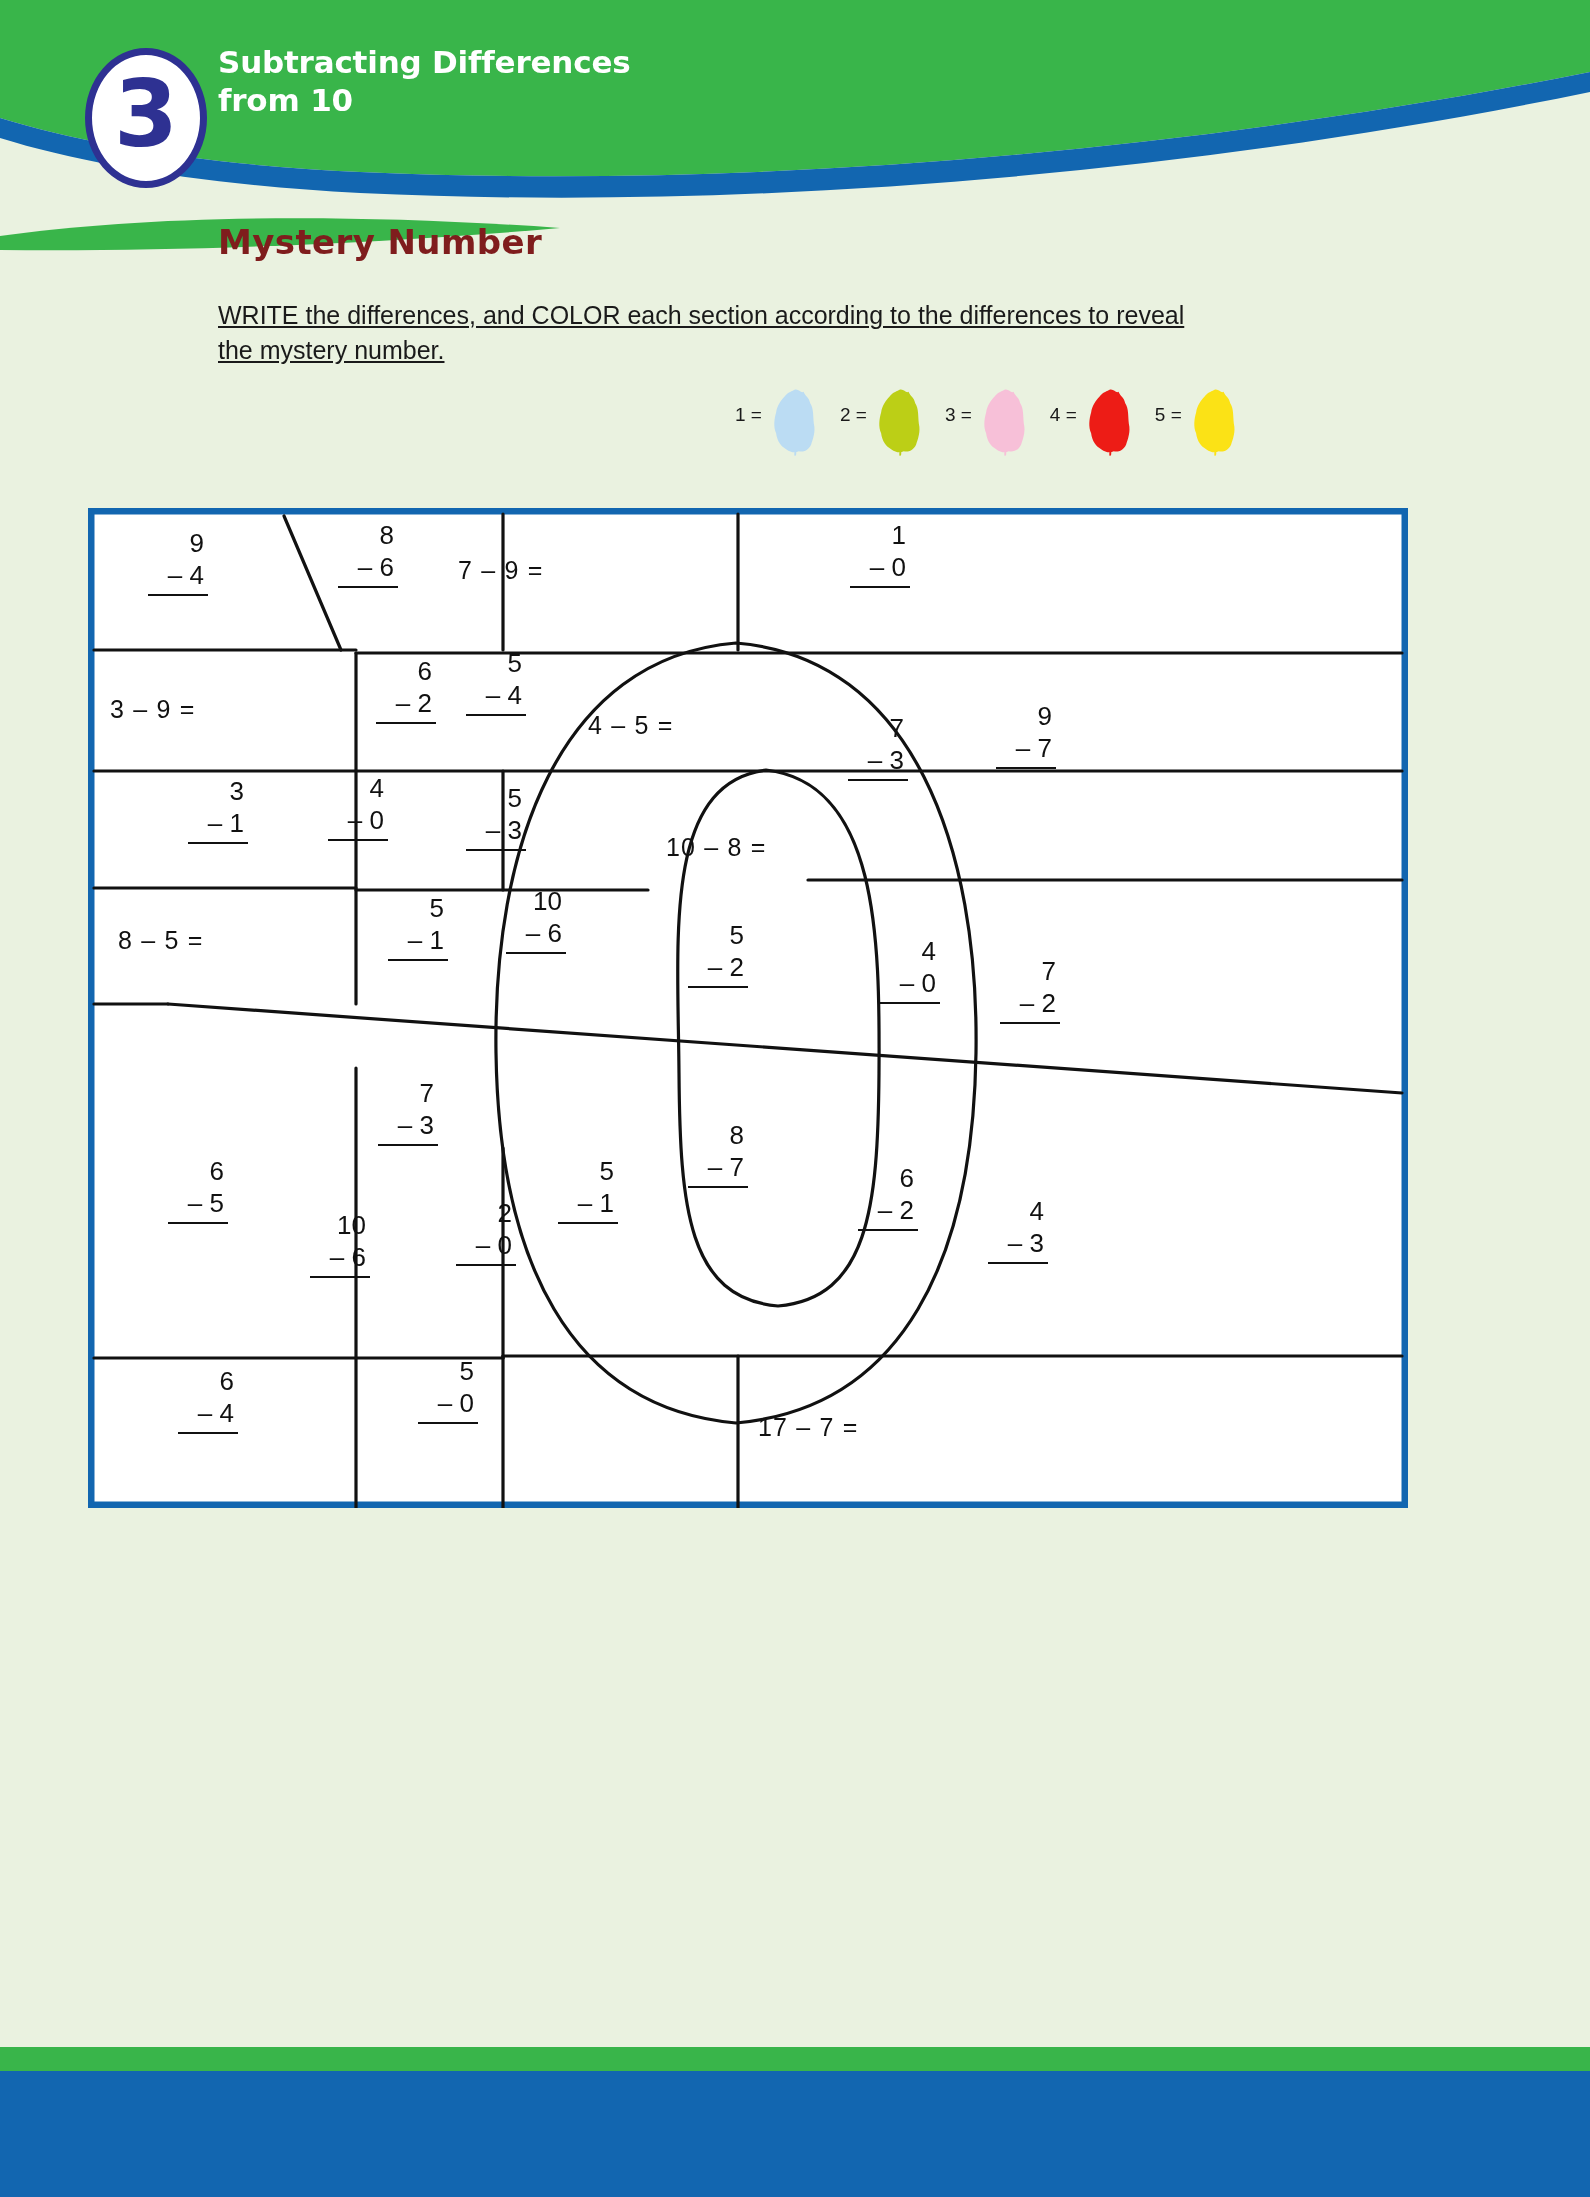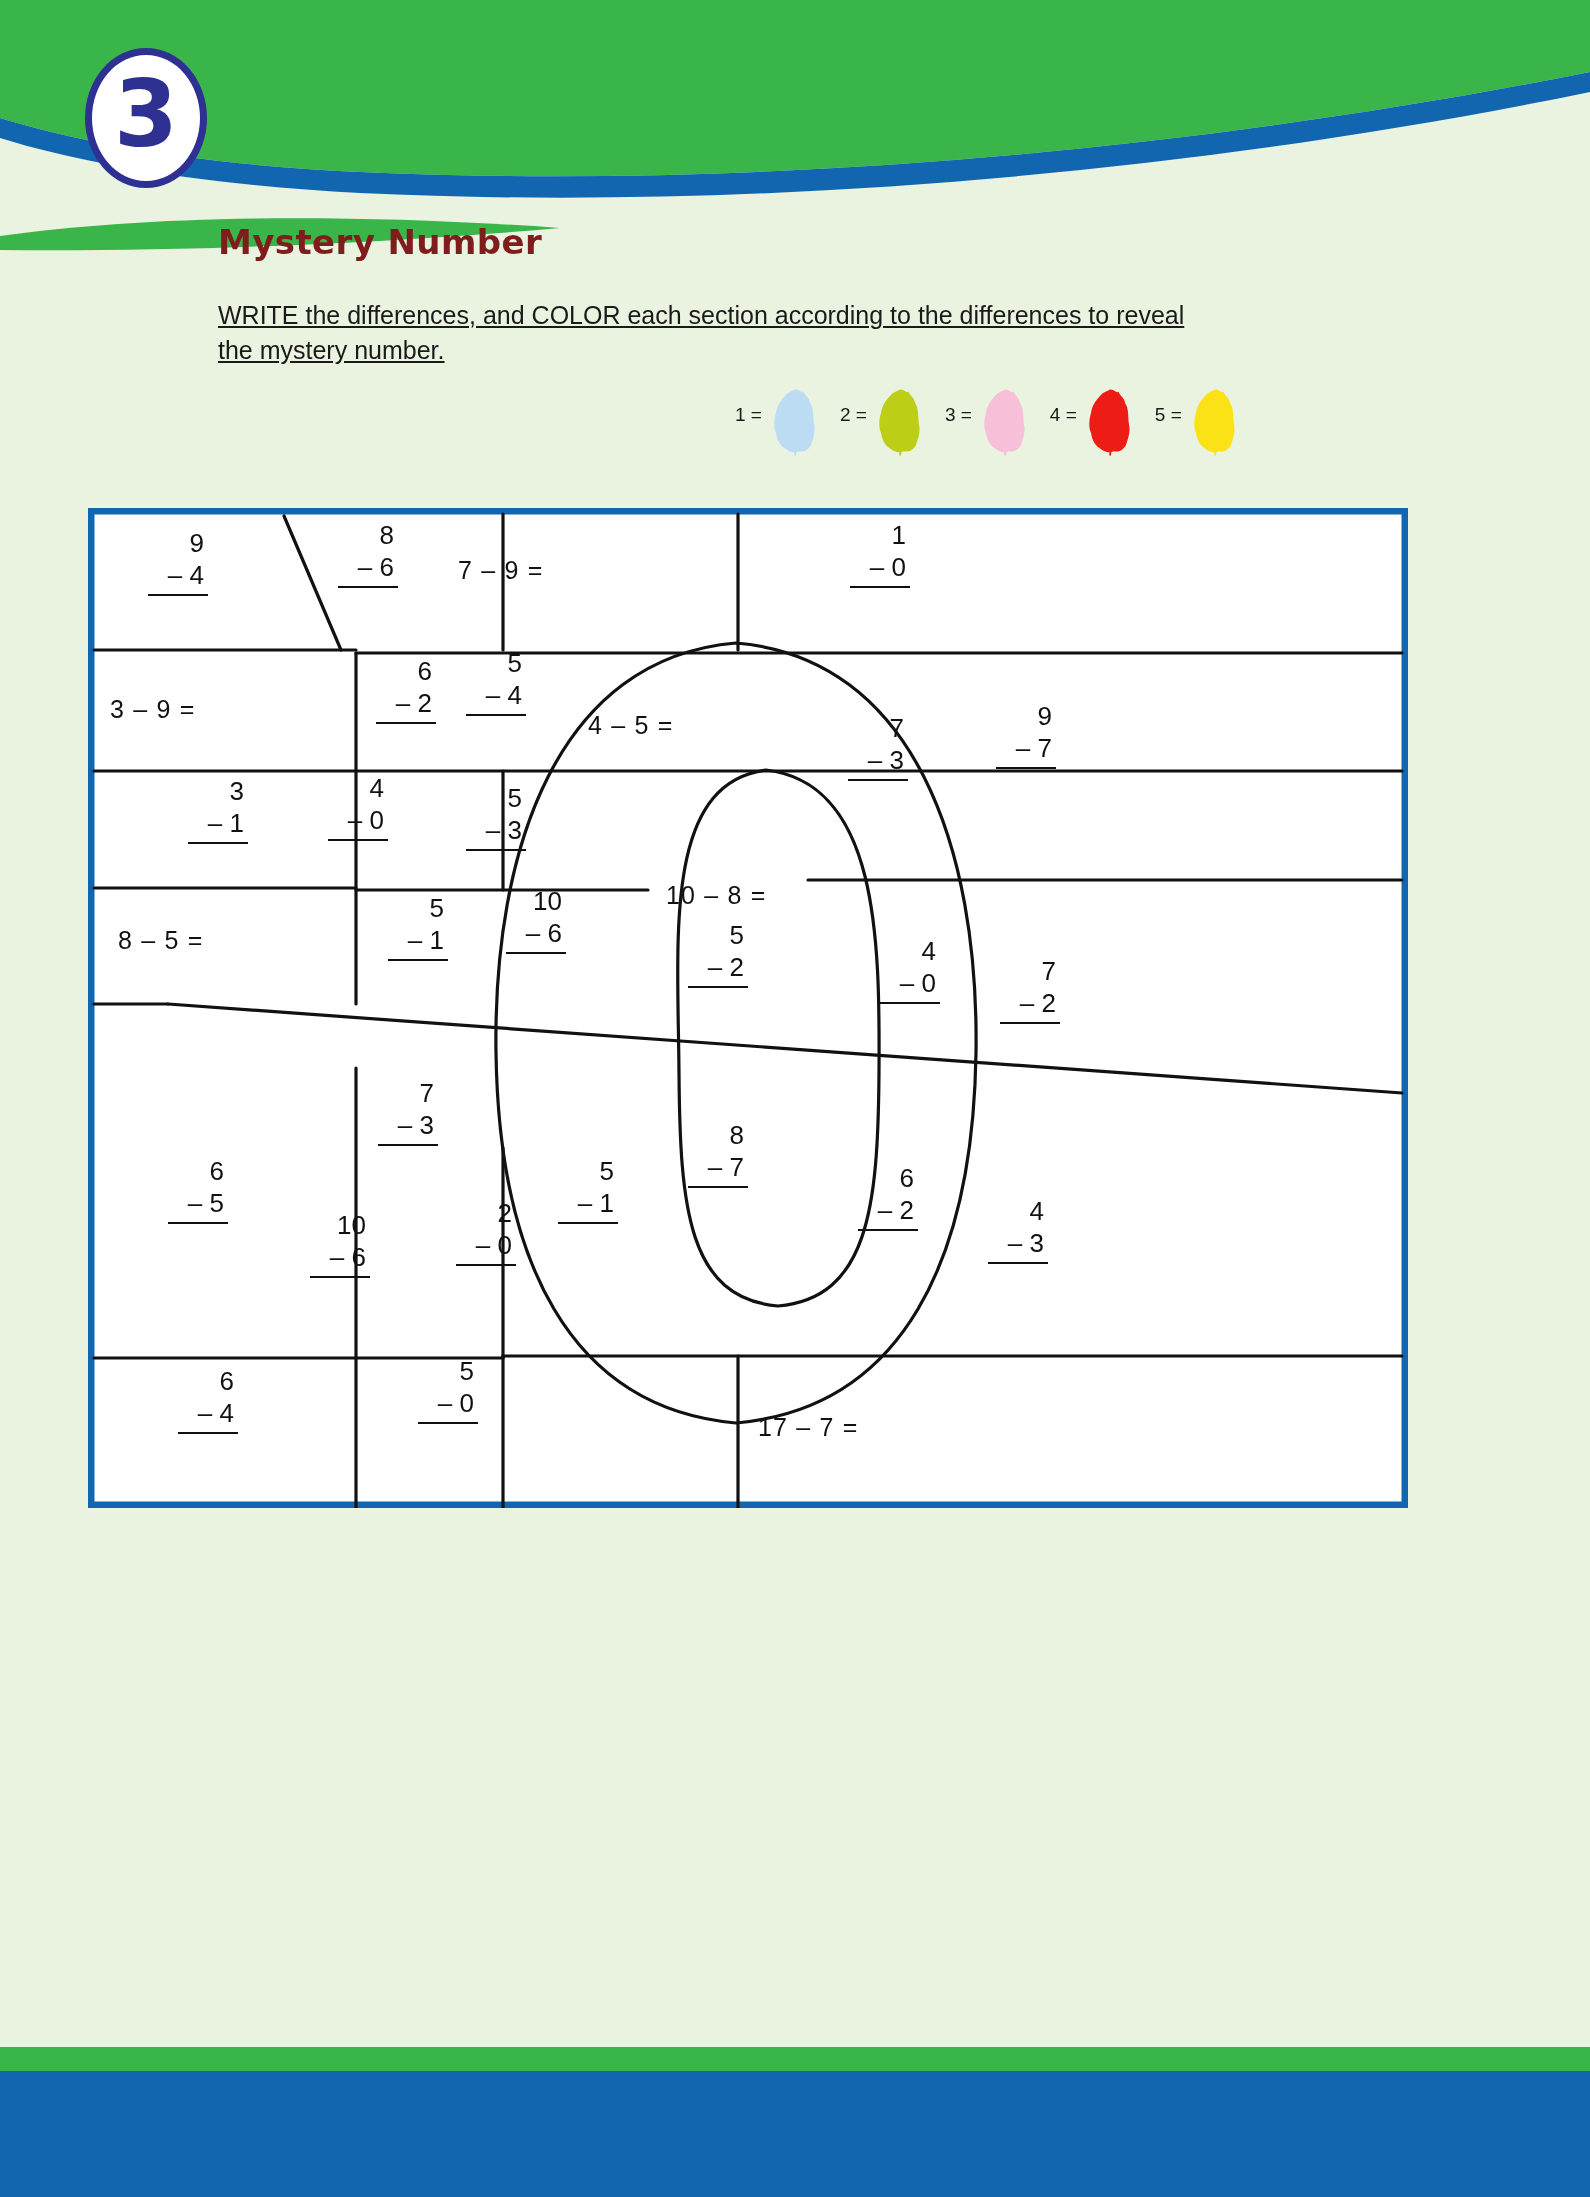--- a/index.html
+++ b/index.html
@@ -172,20 +172,24 @@
     <path d="M0,0 H1590 V72 C1200,150 760,190 360,172 C220,166 90,146 0,118 Z" fill="#39b54a"></path>
     <path d="M0,118 C90,146 220,166 360,172 C760,190 1200,150 1590,72 L1590,92
              C1200,172 760,212 360,193 C220,186 90,166 0,138 Z" fill="#1266b0"></path>
     <path d="M0,236 C140,216 340,212 560,228 C380,244 170,252 0,250 Z" fill="#39b54a"></path>
   </svg>
 
   <div class="badge">
     <span class="badge-num">3</span>
   </div>
 
+  <div class="banner-title">
+    <div>Subtracting Differences</div>
+    <div>from 10</div>
+  </div>
 
   <div class="subtitle">Mystery Number</div>
 
   <div class="instructions">WRITE the differences, and COLOR each section according to the differences to reveal the mystery number.</div>
 
   <div class="key" id="color-key">
       <div class="key-item">
         <span class="key-label">1 =</span>
         <svg class="blot" viewBox="0 0 48 72">
           <path d="M23,2 C28,0 30,6 33,4 C35,9 39,10 40,16 C44,22 43,30 44,38 C46,46 43,54 41,60 C38,66 33,68 28,67 C24,69 19,68 15,65 C9,62 5,56 4,48 C1,41 2,33 4,26 C5,19 9,13 13,9 C16,5 19,4 23,2 Z" fill="#bbdcf3"></path>
@@ -262,21 +266,21 @@
         <div class="cell" style="left: 762px; top: 12px;"><span class="stack"><span class="top">1</span><span class="bot">– 0</span><span class="ans"></span></span></div>
         <div class="cell" style="left: 22px; top: 187px;"><span class="inline-eq">3 – 9 =</span></div>
         <div class="cell" style="left: 288px; top: 148px;"><span class="stack"><span class="top">6</span><span class="bot">– 2</span><span class="ans"></span></span></div>
         <div class="cell" style="left: 378px; top: 140px;"><span class="stack"><span class="top">5</span><span class="bot">– 4</span><span class="ans"></span></span></div>
         <div class="cell" style="left: 500px; top: 203px;"><span class="inline-eq">4 – 5 =</span></div>
         <div class="cell" style="left: 760px; top: 205px;"><span class="stack"><span class="top">7</span><span class="bot">– 3</span><span class="ans"></span></span></div>
         <div class="cell" style="left: 908px; top: 193px;"><span class="stack"><span class="top">9</span><span class="bot">– 7</span><span class="ans"></span></span></div>
         <div class="cell" style="left: 100px; top: 268px;"><span class="stack"><span class="top">3</span><span class="bot">– 1</span><span class="ans"></span></span></div>
         <div class="cell" style="left: 240px; top: 265px;"><span class="stack"><span class="top">4</span><span class="bot">– 0</span><span class="ans"></span></span></div>
         <div class="cell" style="left: 378px; top: 275px;"><span class="stack"><span class="top">5</span><span class="bot">– 3</span><span class="ans"></span></span></div>
-        <div class="cell" style="left: 578px; top: 325px; margin-top: 48px;"><span class="inline-eq">10 – 8 =</span></div>
+        <div class="cell" style="left: 578px; top: 325px;"><span class="inline-eq">10 – 8 =</span></div>
         <div class="cell" style="left: 30px; top: 418px;"><span class="inline-eq">8 – 5 =</span></div>
         <div class="cell" style="left: 300px; top: 385px;"><span class="stack"><span class="top">5</span><span class="bot">– 1</span><span class="ans"></span></span></div>
         <div class="cell" style="left: 418px; top: 378px;"><span class="stack"><span class="top">10</span><span class="bot">– 6</span><span class="ans"></span></span></div>
         <div class="cell" style="left: 600px; top: 412px;"><span class="stack"><span class="top">5</span><span class="bot">– 2</span><span class="ans"></span></span></div>
         <div class="cell" style="left: 792px; top: 428px;"><span class="stack"><span class="top">4</span><span class="bot">– 0</span><span class="ans"></span></span></div>
         <div class="cell" style="left: 912px; top: 448px;"><span class="stack"><span class="top">7</span><span class="bot">– 2</span><span class="ans"></span></span></div>
         <div class="cell" style="left: 290px; top: 570px;"><span class="stack"><span class="top">7</span><span class="bot">– 3</span><span class="ans"></span></span></div>
         <div class="cell" style="left: 80px; top: 648px;"><span class="stack"><span class="top">6</span><span class="bot">– 5</span><span class="ans"></span></span></div>
         <div class="cell" style="left: 222px; top: 702px;"><span class="stack"><span class="top">10</span><span class="bot">– 6</span><span class="ans"></span></span></div>
         <div class="cell" style="left: 368px; top: 690px;"><span class="stack"><span class="top">2</span><span class="bot">– 0</span><span class="ans"></span></span></div>

